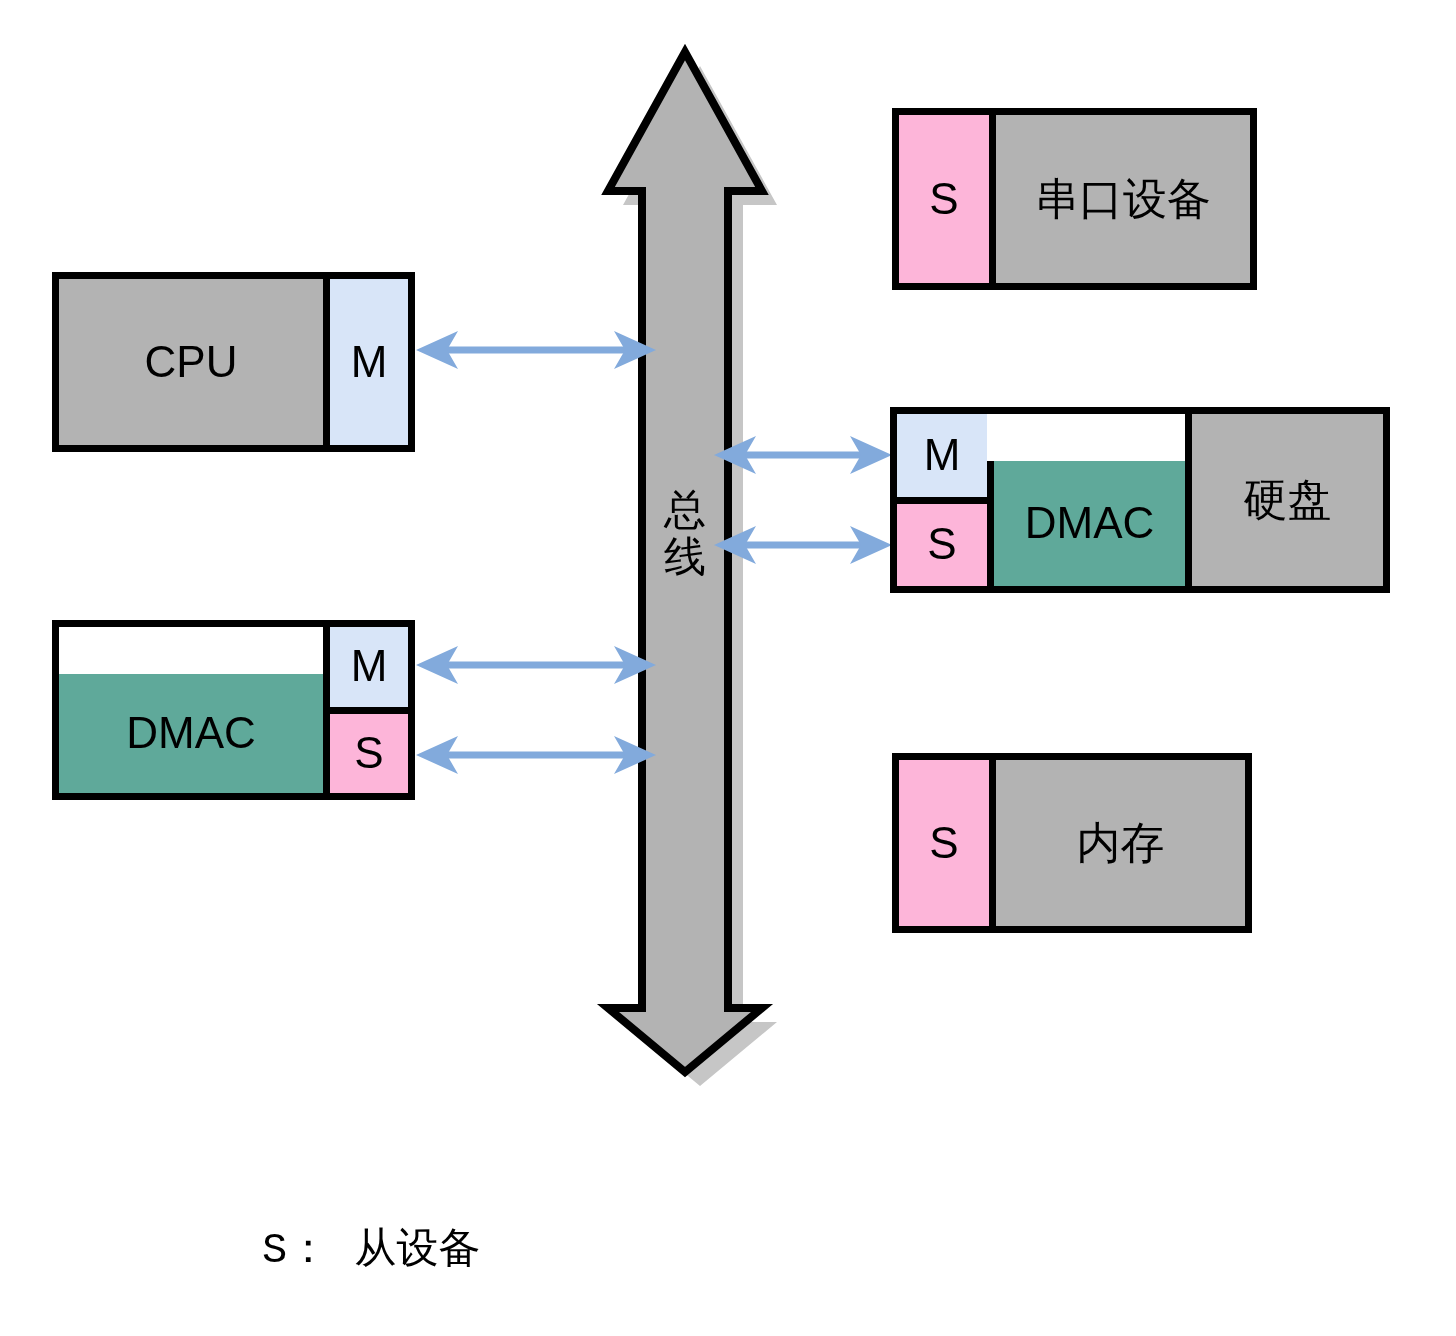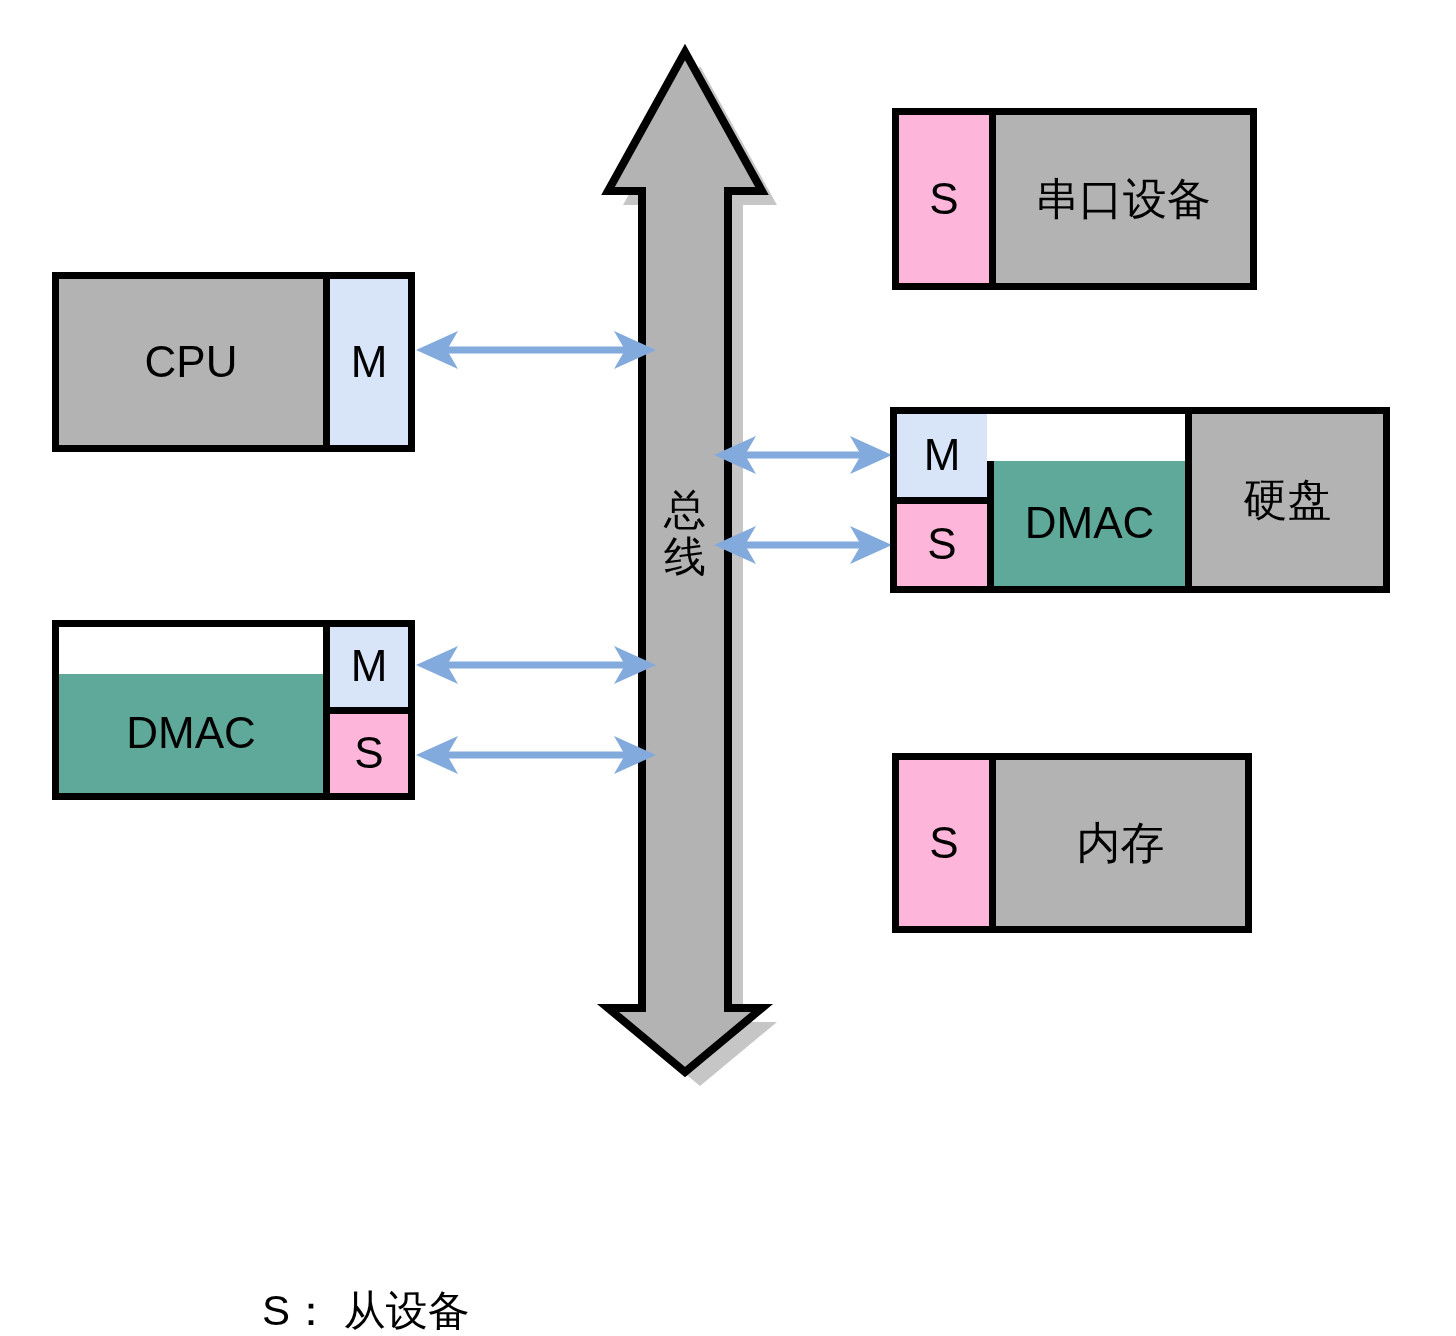--- a/index.html
+++ b/index.html
@@ -88,21 +88,21 @@
   
   .legend-line {
     position: absolute;
     left: 262px;
     font-size: 42px;
     line-height: 1.1;
     color: #000;
     white-space: pre;
   }
   #legend-master { top: 1108px; }
-  #legend-slave  { top: 1288px; }
+  #legend-slave  { top: 1228px; font-family: Liberation Mono, monospace; }
 </style>
 </head>
 <body>
 
 <div class="canvas">
 
   <svg class="bus-svg" width="290" height="1090" viewBox="0 0 290 1090">
     <polygon class="bus-shadow" transform="translate(15,14)" points="125,22 48,161 82,161 82,978 48,978 125,1042 202,978 168,978 168,161 202,161"></polygon>
     <polygon class="bus-body" points="125,22 48,161 82,161 82,978 48,978 125,1042 202,978 168,978 168,161 202,161"></polygon>
   </svg>

